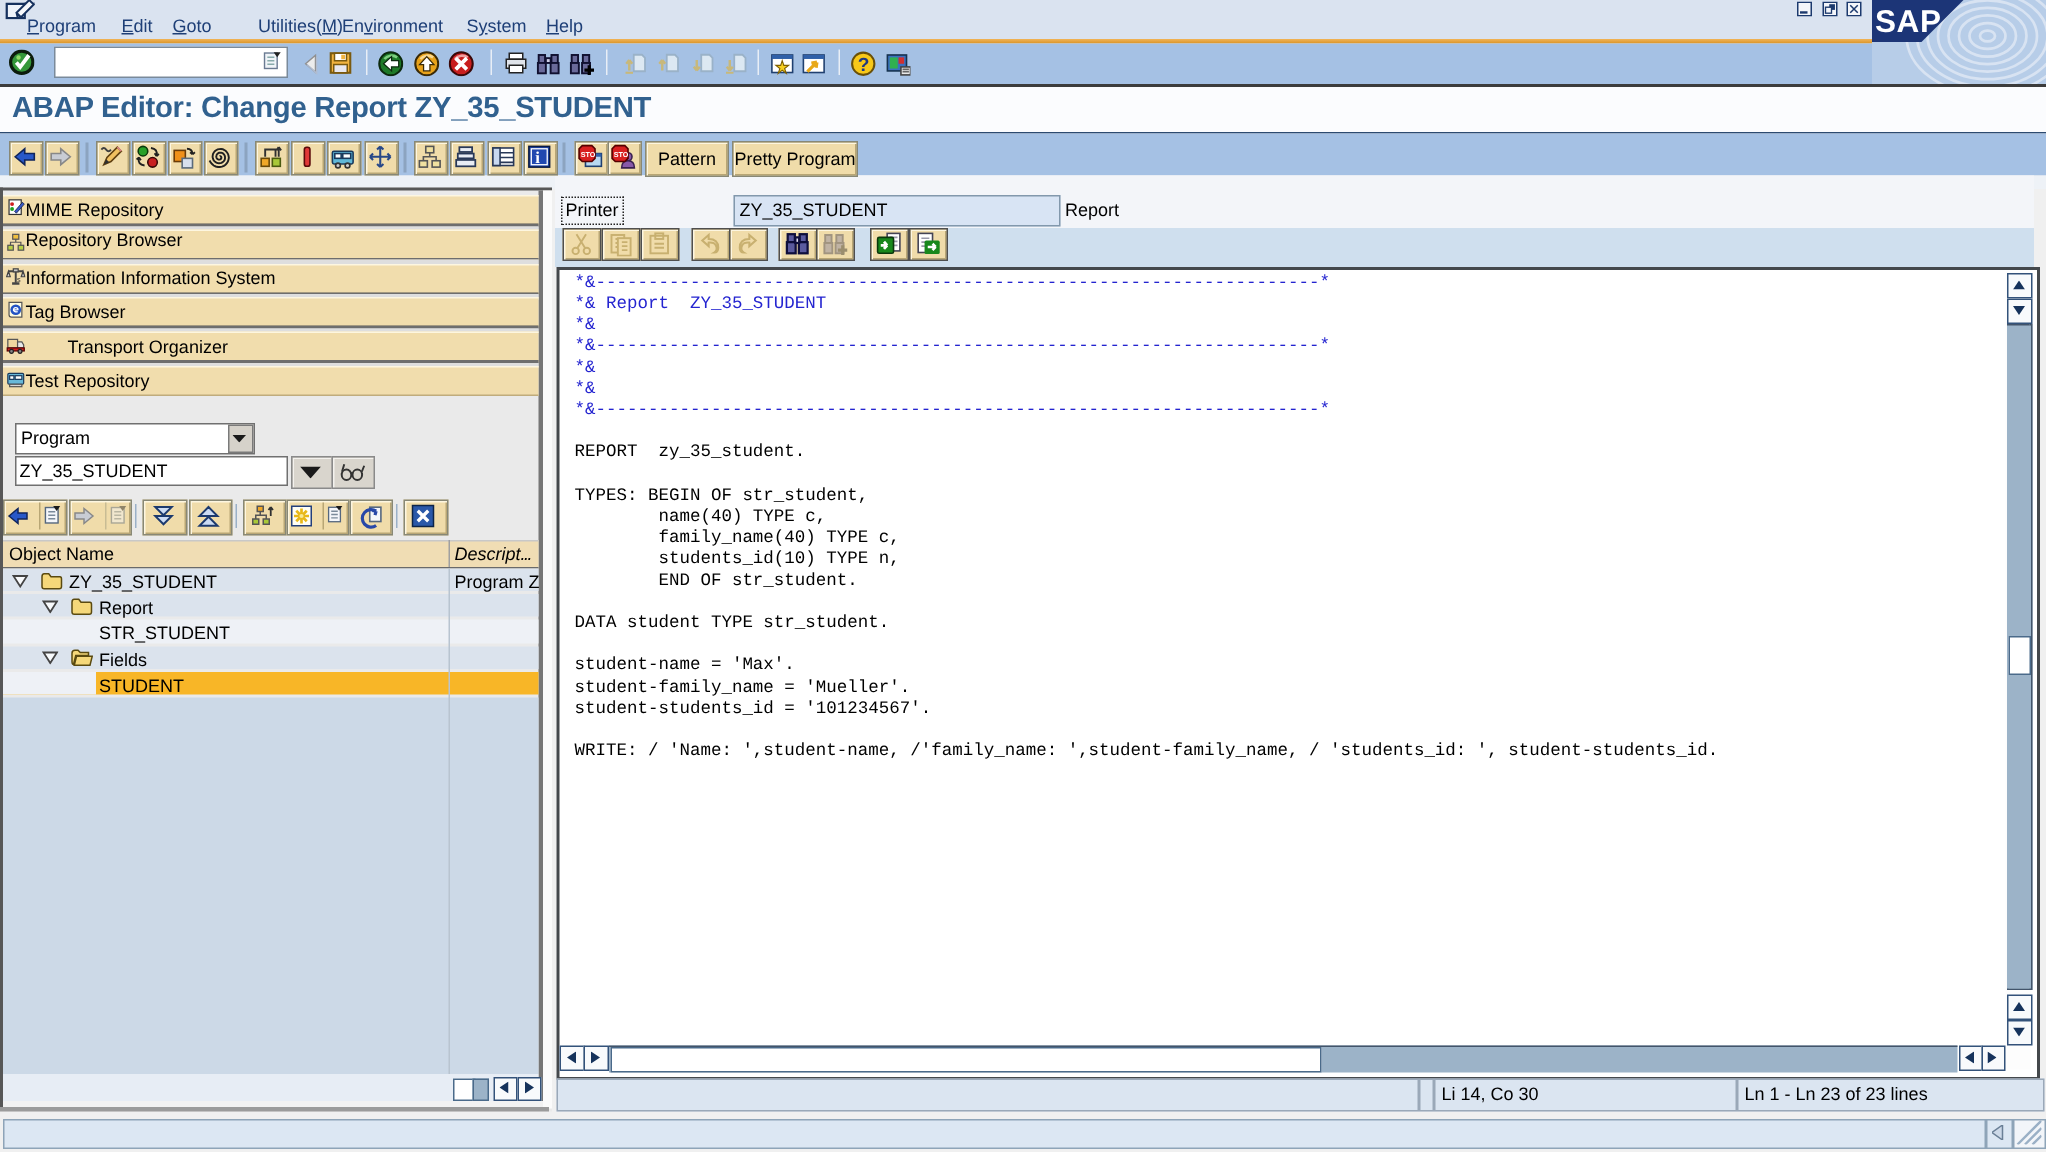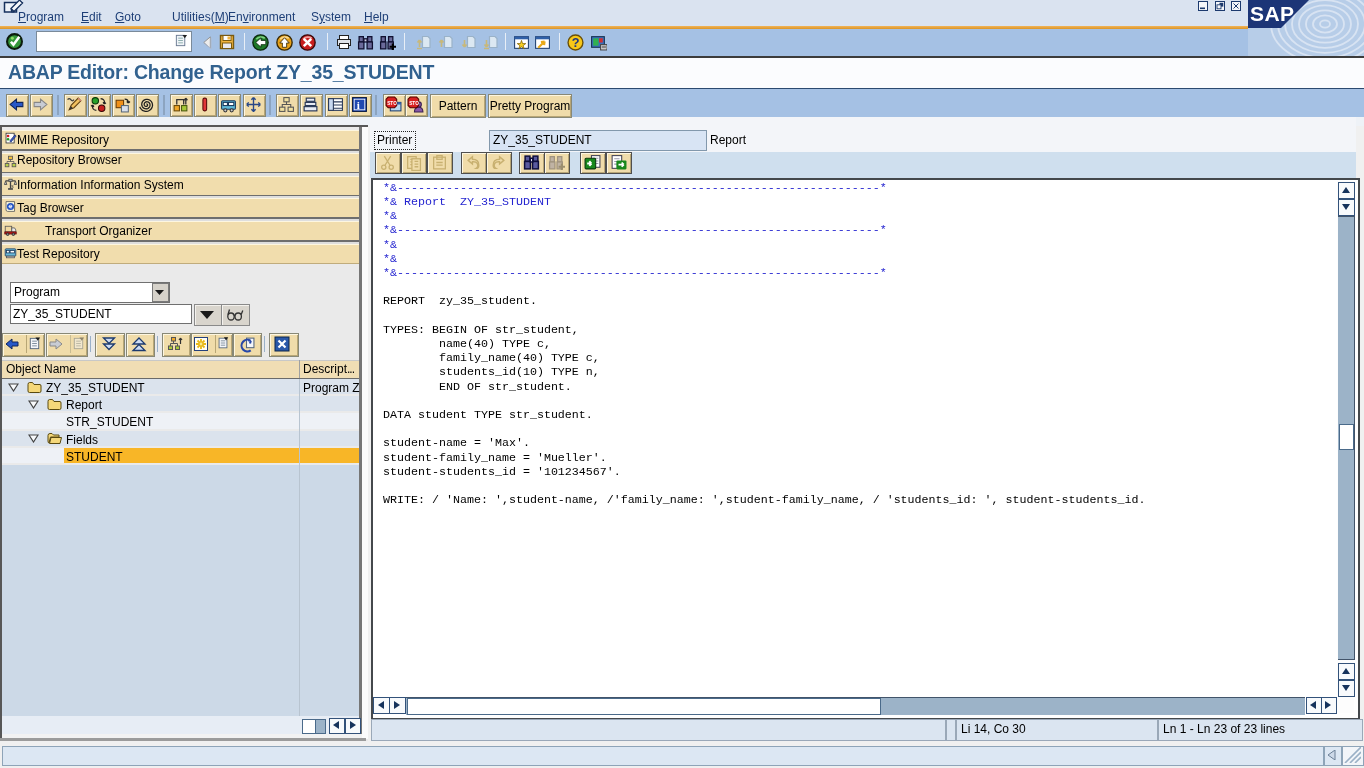--- a/index.html
+++ b/index.html
@@ -518,21 +518,21 @@
 <div class="abs" style="left:264px;top:336px;width:1px;height:16px;background:#9ab0c8"></div>
 <div class="tanbtn" style="left:269px;top:333px;width:28px;height:22px"></div>
 <svg class="abs" style="left:274px;top:336px" width="16" height="16" viewBox="0 0 16 16">
     <rect x="1" y="1" width="14" height="14" fill="#2a58a8" stroke="#0c2448"></rect>
     <path d="M4.5 4.5 L11.5 11.5 M11.5 4.5 L4.5 11.5" stroke="#fff" stroke-width="2.2"></path>
   </svg>
 <div class="abs" style="left:2px;top:359.5px;width:357px;height:18px;background:#f0ddb4;border-top:1px solid #c8c8c8"></div>
 <div class="abs" style="left:2px;top:377.5px;width:357px;height:1.5px;background:#6a6a6a"></div>
 <div class="abs" style="left:6px;top:362px;">Object Name</div>
 <div class="abs" style="left:299px;top:360px;width:1px;height:18px;background:#a0a0a0"></div>
-<div class="abs" style="left:303px;top:362px;">Descript<span style="letter-spacing:-1px">...</span></div>
+<div class="abs" style="left:303px;top:362px;font-style:italic;">Descript<span style="letter-spacing:-1px">...</span></div>
 <div class="abs" style="left:2px;top:379px;width:357px;height:15.2px;background:#dbe3ed"></div>
 <div class="abs" style="left:2px;top:396.2px;width:357px;height:15.2px;background:#dbe3ed"></div>
 <div class="abs" style="left:2px;top:413.4px;width:357px;height:15.2px;background:#eef1f6"></div>
 <div class="abs" style="left:2px;top:430.6px;width:357px;height:15.2px;background:#dbe3ed"></div>
 <div class="abs" style="left:2px;top:447.8px;width:357px;height:15.2px;background:#f8b627"></div>
 <div class="abs" style="left:2px;top:465px;width:357px;height:251px;background:#ccd9e7"></div>
 <div class="abs" style="left:299px;top:379px;width:1px;height:337px;background:#b8c4d0"></div>
 <div class="abs" style="left:2px;top:447.8px;width:62px;height:15.2px;background:#eef1f6"></div>
 <svg class="abs" style="left:8px;top:382.5px" width="11" height="9" viewBox="0 0 11 9">
     <path d="M1 1 L10 1 L5.5 8 Z" fill="#f8fafc" stroke="#444" stroke-width="1.2"></path>

